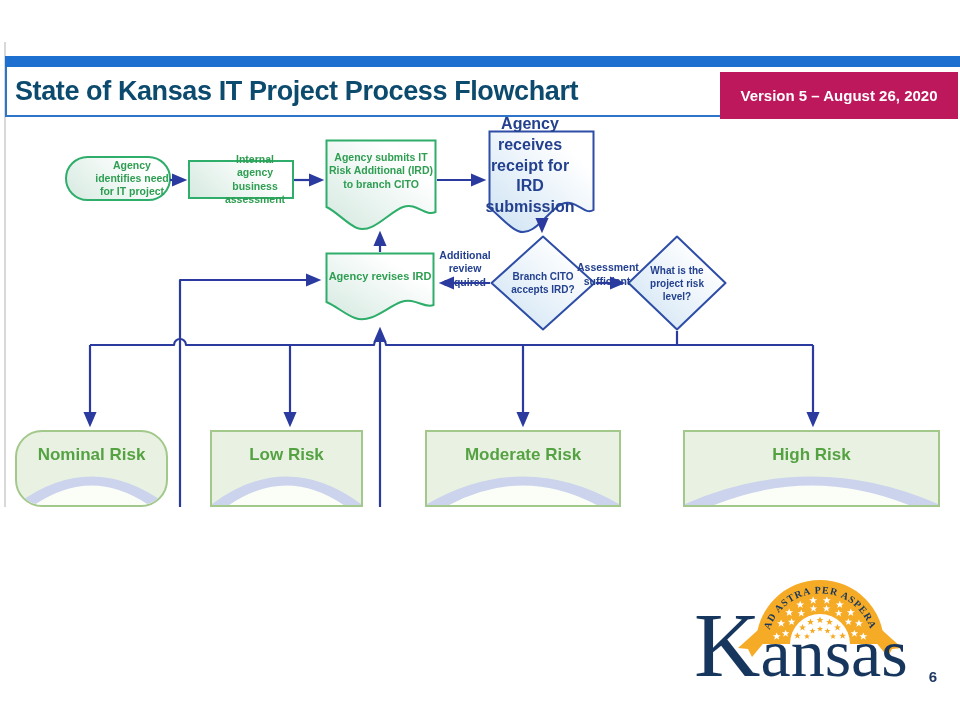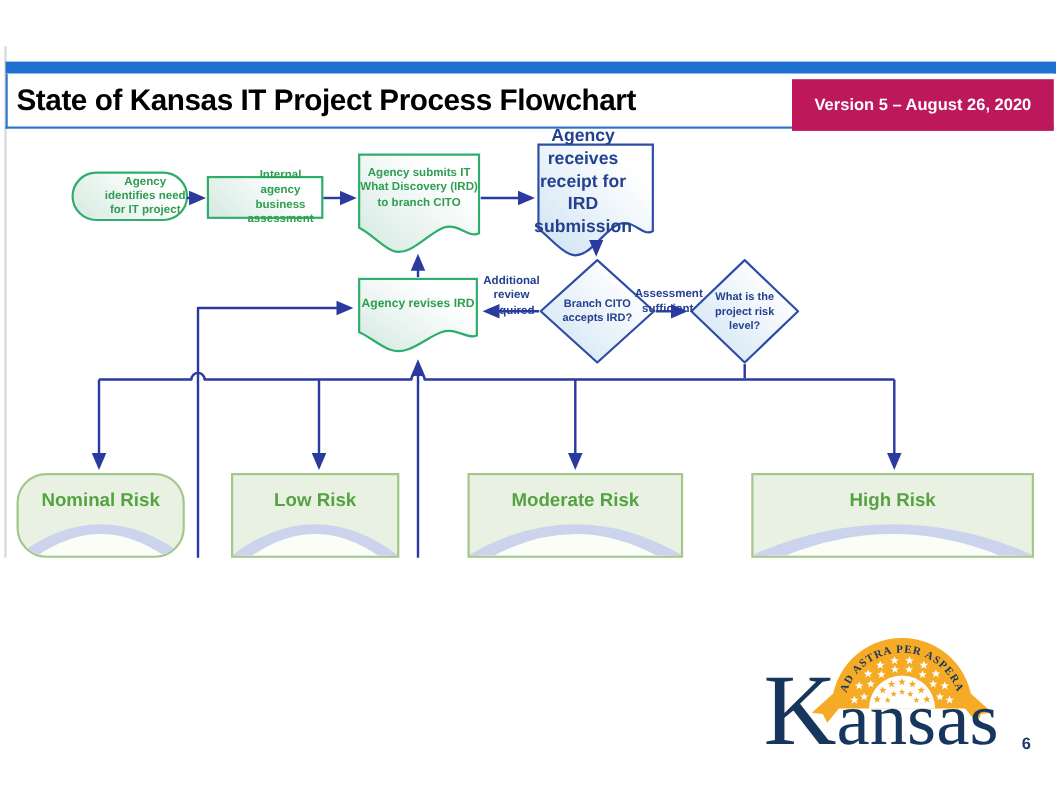--- a/index.html
+++ b/index.html
@@ -6,21 +6,21 @@
   body { width:960px; height:720px; background:#ffffff; font-family:"Liberation Sans", sans-serif; }
   .slide { position:relative; width:960px; height:720px; background:#fff; overflow:hidden; }
   .abs { position:absolute; }
 
   
   .left-rule { left:4px; top:42px; width:2px; height:465px; background:#d8d8d8; }
   .top-bar { left:5px; top:56px; width:955px; height:11px; background:#1e70d0; }
   .title-row { left:5px; top:67px; width:953px; height:50px; background:#fff;
                border-left:2px solid #2e75c9; border-bottom:2px solid #2e75c9;
                display:flex; align-items:center; }
-  .title-text { margin-left:8px; font-size:27px; font-weight:700; color:#000000; letter-spacing:-0.4px; }
+  .title-text { margin-left:8px; font-size:27px; font-weight:700; color:#0c4a6e; letter-spacing:-0.4px; }
   .version-badge { left:720px; top:72px; width:238px; height:47px; background:#be185d;
                    display:flex; align-items:center; justify-content:center;
                    color:#ffffff; font-size:15px; font-weight:700; }
 
   
   .node-label { width:100%; height:100%; display:flex; align-items:center; justify-content:center;
                 text-align:center; line-height:1.25; font-weight:700;padding-left:28px; }
   .green-text { color:#2f9e52; }
   .blue-text  { color:#24418f; }
 
@@ -81,21 +81,21 @@
   </div>
 
   <div class="abs proc-rect">
     <div class="node-label green-text">Internal agency business assessment</div>
   </div>
 
   <div class="abs doc" style="left:325px; top:139px; width:112px; height:92px;">
     <svg width="112" height="92" viewBox="0 0 112 92">
       <path d="M1.5 68 L1.5 1.5 L110.5 1.5 L110.5 73 C100 78, 92 63, 78 68 C64 73, 48 95, 32 89 C22 85, 12 73, 1.5 68 Z" fill="url(#gGrad)" stroke="#2fae6b" stroke-width="2"></path>
     </svg>
-    <div class="doc-text green-text" style="width:112px; height:64px; font-size:10.5px;">Agency submits IT What Discovery (IRD) to branch CITO</div>
+    <div class="doc-text green-text" style="width:112px; height:64px; font-size:10.5px;">Agency submits IT Risk Additional (IRD) to branch CITO</div>
   </div>
 
   <div class="abs doc" style="left:488px; top:130px; width:107px; height:107px;">
     <svg width="107" height="107" viewBox="0 0 107 107">
       <path d="M1.5 78 L1.5 1.5 L105.5 1.5 L105.5 80 C96 86, 88 68, 74 74 C60 80, 46 108, 30 101 C20 97, 10 84, 1.5 78 Z" fill="url(#bGrad)" stroke="#2e4da6" stroke-width="2"></path>
     </svg>
     <div class="doc-text blue-text" style="width:84px; height:72px; font-size:16px;">Agency receives receipt for IRD submission</div>
   </div>
 
   <div class="abs" style="left:490px; top:235px; width:106px; height:96px;">

